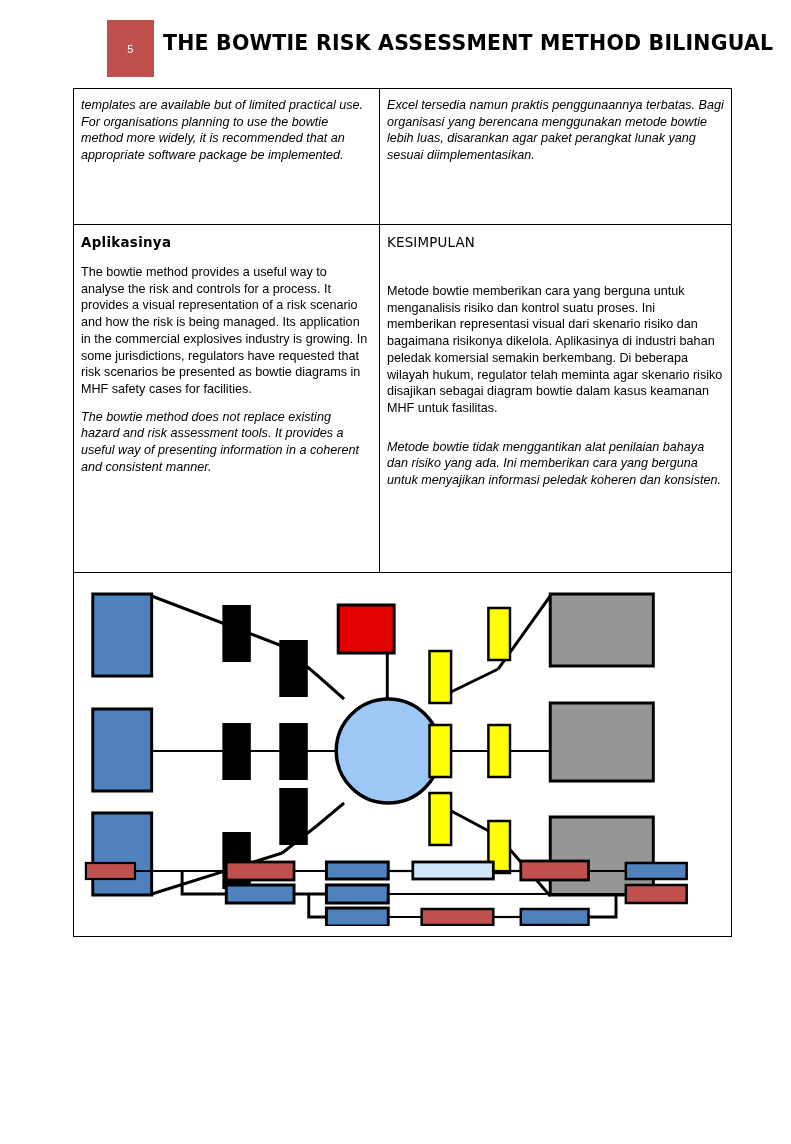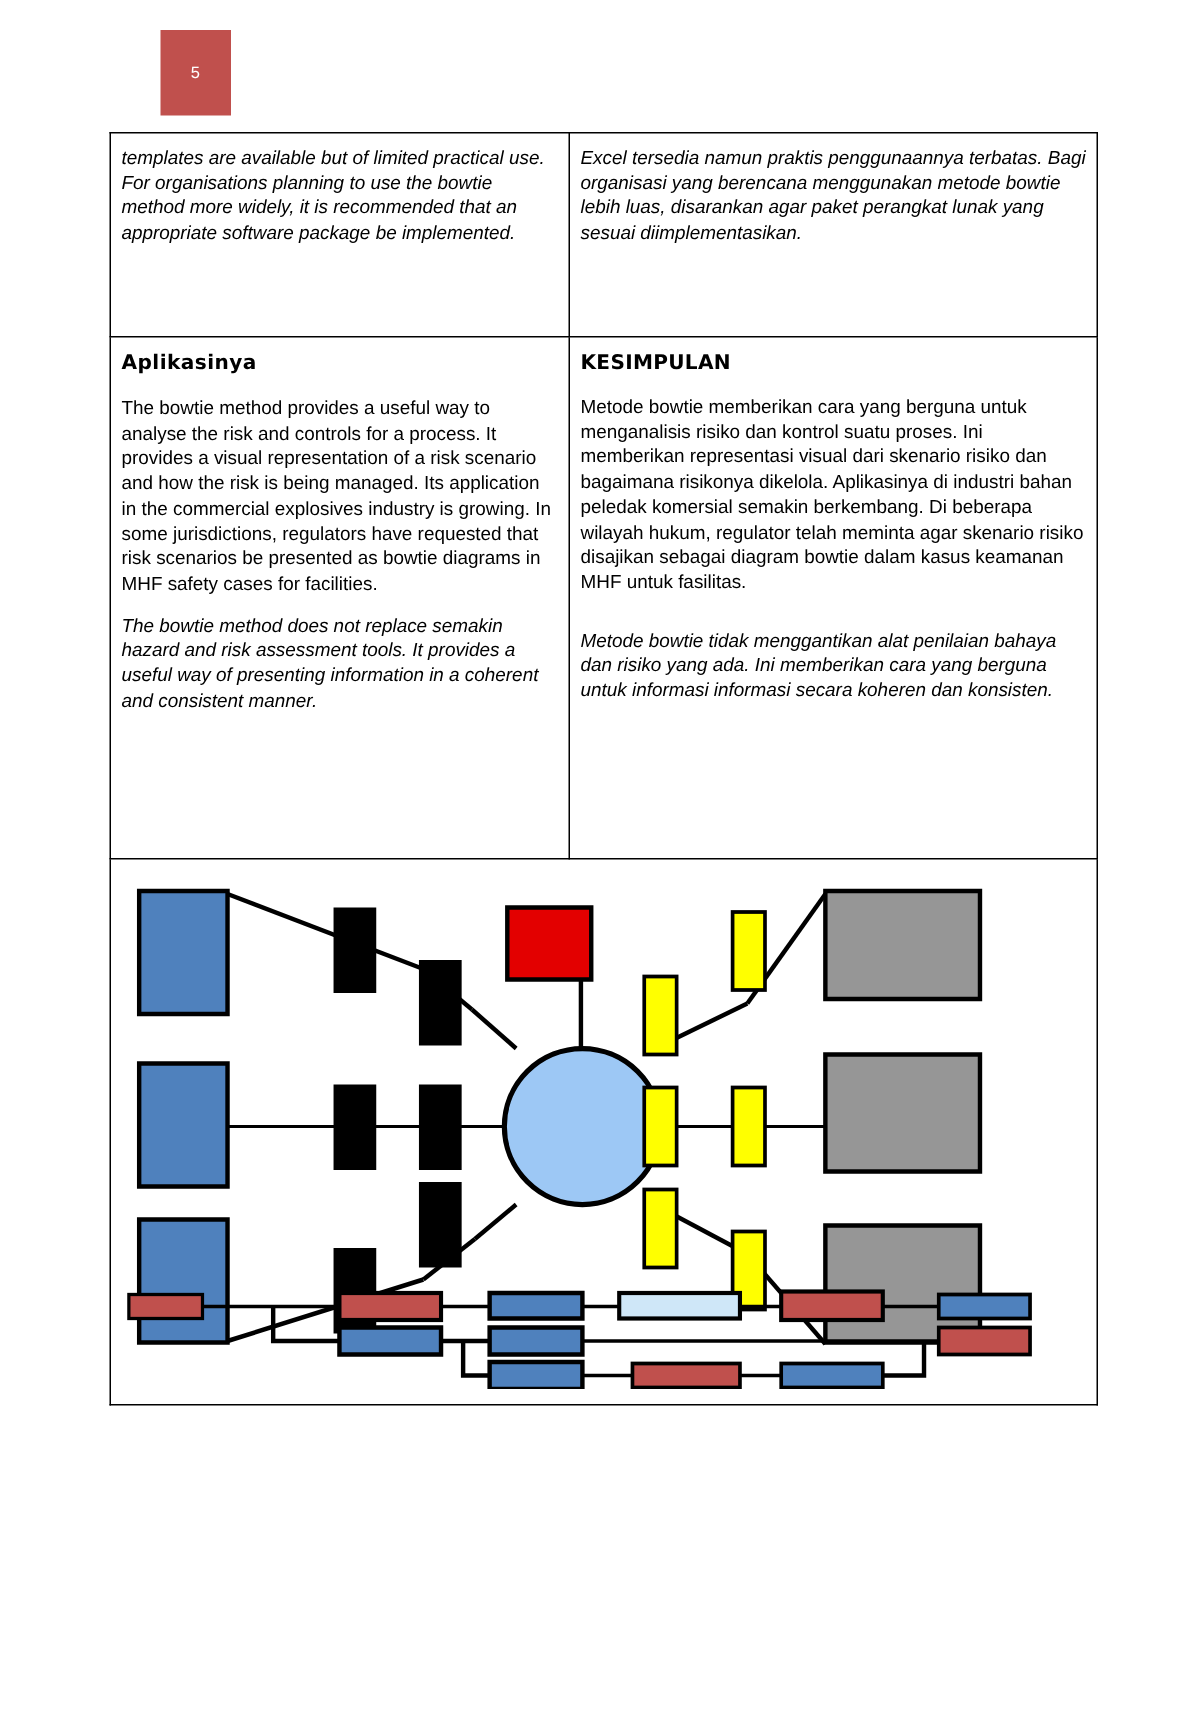--- a/index.html
+++ b/index.html
@@ -76,23 +76,23 @@
   .cell-gap { height: 11px; }
 
   .heading-en {
     font-weight: bold;
     font-size: 13.4px;
     margin: 1px 0 12px 0;
     letter-spacing: 0.3px;
     font-family: "DejaVu Sans", sans-serif;
   }
   .heading-id {
-    font-weight: bold;
+    font-weight: normal;
     font-size: 13.4px;
-    margin: 1px 0 0 0;
+    margin: 1px 0 20px 0;
     letter-spacing: 0.2px;
     font-family: "DejaVu Sans", sans-serif;
   }
 
   .row-intro td { height: 118px; }
   .row-conclusion td { height: 330px; }
 
   .section-title-cell {
     font-size: 13.6px;
     font-weight: bold;
@@ -115,48 +115,49 @@
     display: block;
     width: 100%;
     height: 100%;
   }
 </style>
 </head>
 <body>
 
 <div class="page-header">
   <div class="page-badge">5</div>
+  <div class="doc-title">THE BOWTIE RISK ASSESSMENT METHOD BILINGUAL</div>
 </div>
 
 <table class="doc-table">
   <colgroup>
     <col class="col-en">
     <col class="col-id">
   </colgroup>
   <tbody>
     <tr class="row-intro">
       <td>
         <p class="cell-p">templates are available but of limited practical use. For organisations planning to use the bowtie method more widely, it is recommended that an appropriate software package be implemented.</p>
       </td>
       <td>
         <p class="cell-p">Excel tersedia namun praktis penggunaannya terbatas. Bagi organisasi yang berencana menggunakan metode bowtie lebih luas, disarankan agar paket perangkat lunak yang sesuai diimplementasikan.</p>
       </td>
     </tr>
     <tr class="row-conclusion">
       <td>
         <div class="heading-en">Aplikasinya</div>
         <p class="cell-p">The bowtie method provides a useful way to analyse the risk and controls for a process. It provides a visual representation of a risk scenario and how the risk is being managed. Its application in the commercial explosives industry is growing. In some jurisdictions, regulators have requested that risk scenarios be presented as bowtie diagrams in MHF safety cases for facilities.</p>
-        <p class="cell-p">The bowtie method does not replace semakin hazard and risk assessment tools. It provides a useful way of presenting information in a coherent and consistent manner.</p>
+        <p class="cell-p">The bowtie method does not replace existing hazard and risk assessment tools. It provides a useful way of presenting information in a coherent and consistent manner.</p>
       </td>
       <td>
         <div class="heading-id">KESIMPULAN</div>
         <div class="cell-gap"></div>
         <p class="cell-p">Metode bowtie memberikan cara yang berguna untuk menganalisis risiko dan kontrol suatu proses. Ini memberikan representasi visual dari skenario risiko dan bagaimana risikonya dikelola. Aplikasinya di industri bahan peledak komersial semakin berkembang. Di beberapa wilayah hukum, regulator telah meminta agar skenario risiko disajikan sebagai diagram bowtie dalam kasus keamanan MHF untuk fasilitas.</p>
         <div class="cell-gap"></div>
-        <p class="cell-p">Metode bowtie tidak menggantikan alat penilaian bahaya dan risiko yang ada. Ini memberikan cara yang berguna untuk informasi informasi secara koheren dan konsisten.</p>
+        <p class="cell-p">Metode bowtie tidak menggantikan alat penilaian bahaya dan risiko yang ada. Ini memberikan cara yang berguna untuk menyajikan informasi peledak koheren dan konsisten.</p>
       </td>
     </tr>
     <tr>
       <td class="diagram-cell" colspan="2">
         <div class="diagram-wrap">
           <svg viewBox="0 0 655 345" preserveAspectRatio="none">
 
             <g stroke="#000000" stroke-width="3" fill="none">
 
               <line x1="72" y1="15" x2="205" y2="65"></line>

